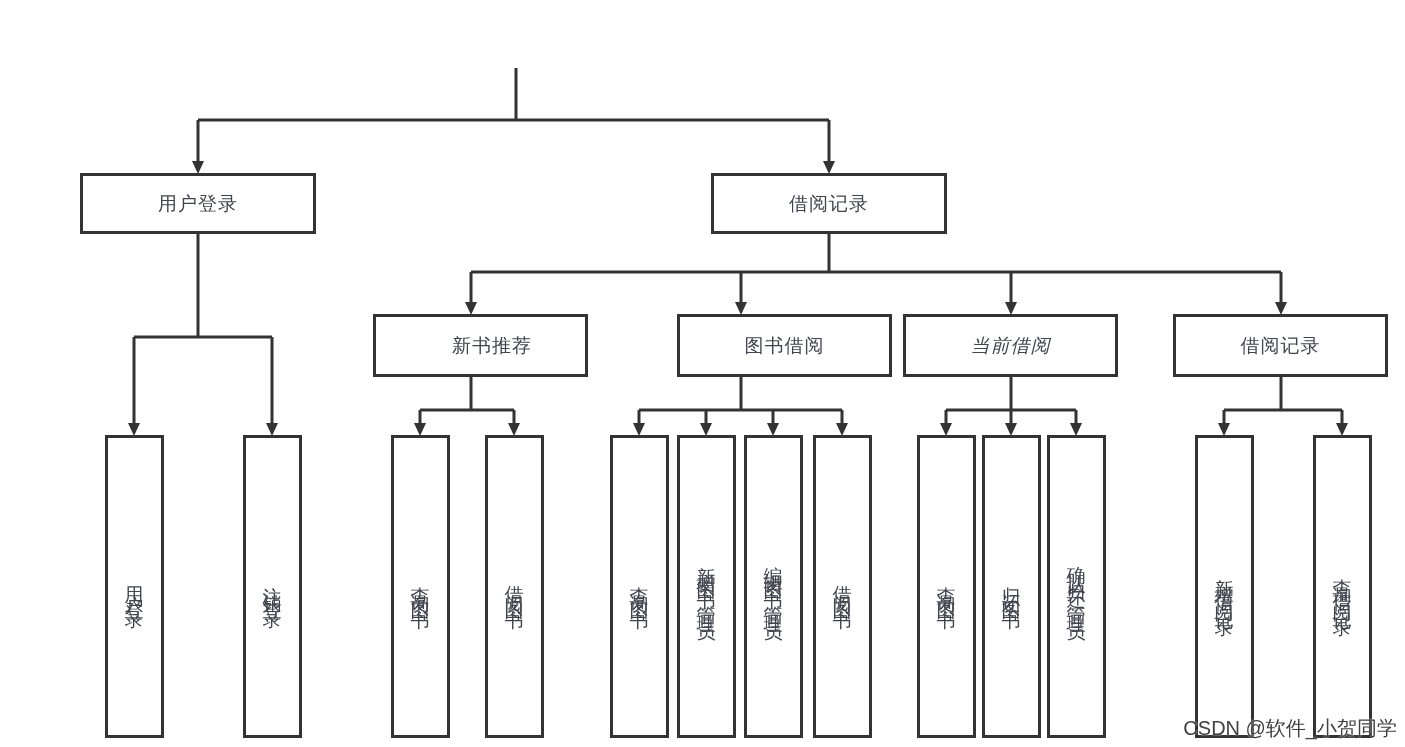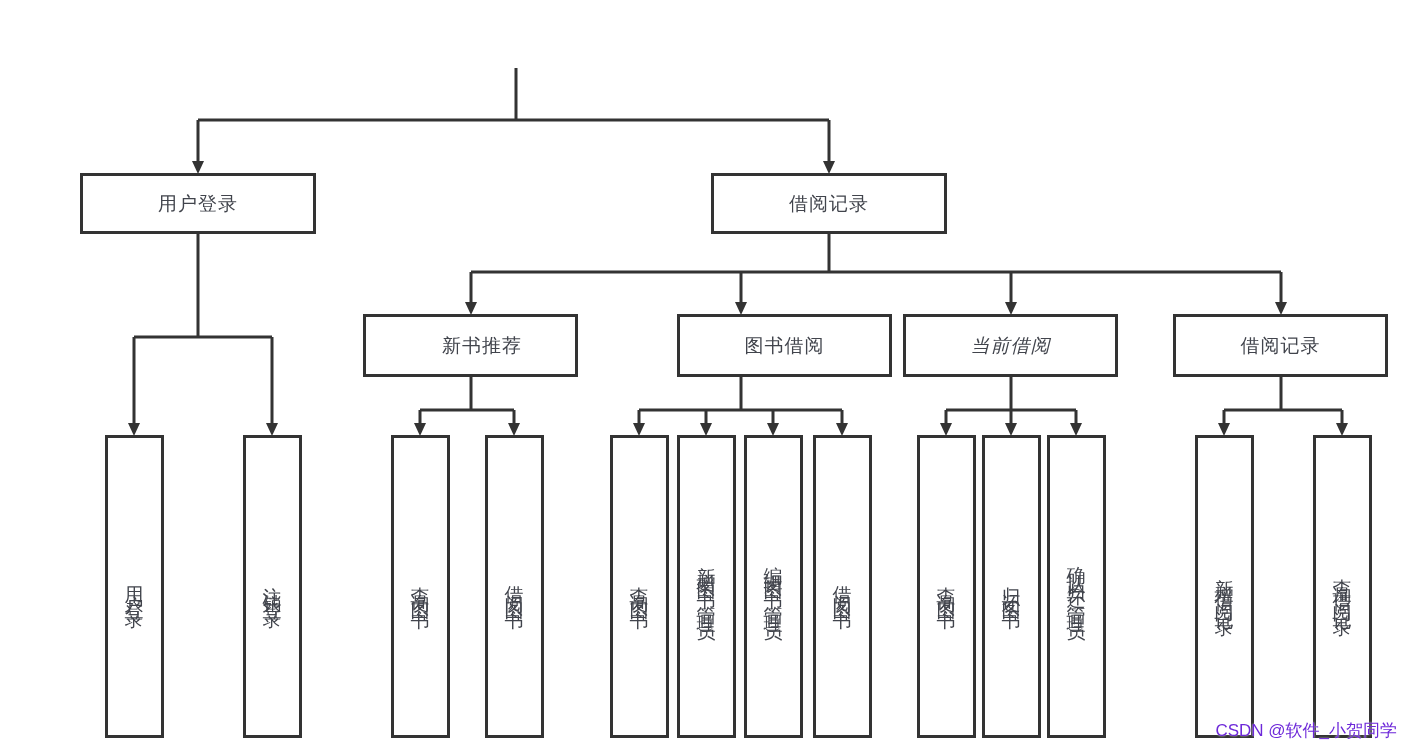--- a/index.html
+++ b/index.html
@@ -42,43 +42,43 @@
     writing-mode: vertical-rl;
     text-orientation: mixed;
     font-size: 19px;
     letter-spacing: 8px;
     line-height: 1;
   }
   .root-box   { left: 12px;   top: 13px;  width: 1008px; height: 55px; }
   .l2-a       { left: 80px;   top: 173px; width: 236px;  height: 61px; }
   .l2-b       { left: 711px;  top: 173px; width: 236px;  height: 61px; }
   .l3         { top: 314px; width: 215px; height: 63px; }
-  .l3-a { left: 363px; padding-left: 23px; }
+  .l3-a { left: 373px; padding-left: 23px; }
   .l3-b { left: 633px; margin-left: 44px; }
   .l3-c { left: 903px; font-style: italic; }
   .l3-d { left: 1173px; }
   .v1  { left: 105px; }
   .v2  { left: 243px; }
   .v3  { left: 391px; }
   .v4  { left: 485px; }
   .v5  { left: 610px; }
   .v6  { left: 677px; }
   .v7  { left: 744px; }
   .v8  { left: 813px; }
   .v9  { left: 917px; }
   .v10 { left: 982px; }
   .v11 { left: 1047px; }
   .v12 { left: 1195px; }
   .v13 { left: 1313px; }
   .watermark {
     position: absolute;
     right: 8px;
     bottom: 5px;
-    font-size: 17px;
-    color: #6d28d9;
+    font-size: 20px;
+    color: #404040;
     text-shadow: 0 0 2px #ffffff;
     white-space: nowrap;
   }
 </style>
 </head>
 <body>
 
 <div class="canvas">
 
   <svg class="edges" viewBox="0 0 1405 747" xmlns="http://www.w3.org/2000/svg">

